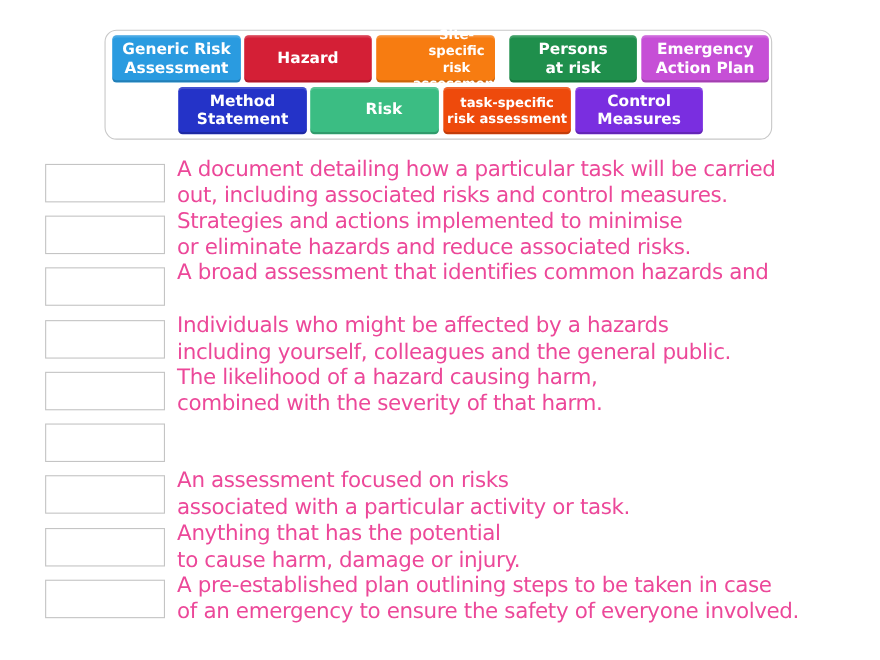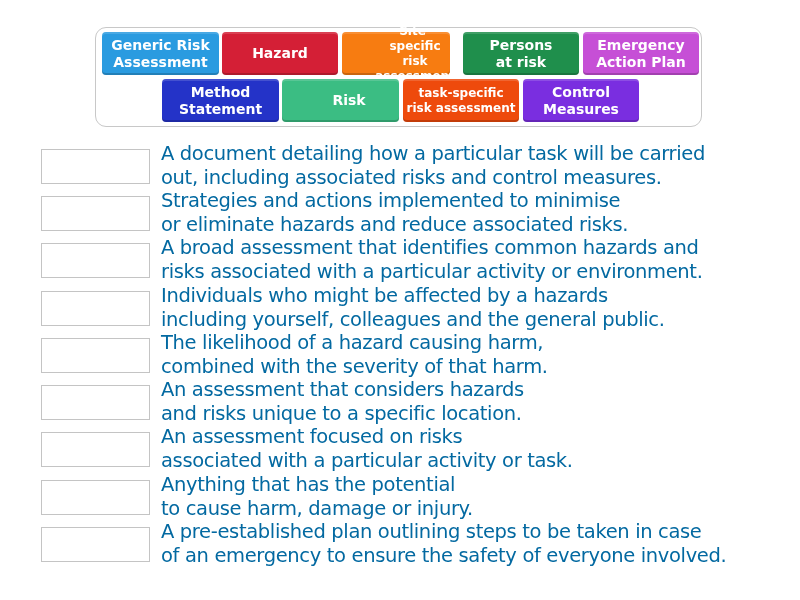--- a/index.html
+++ b/index.html
@@ -62,21 +62,21 @@
       border: 1px solid #c4c4c4;
       background: #ffffff;
       box-sizing: border-box;
     }
     .def-text {
       position: absolute;
       left: 161px;
       top: 0px;
       font-size: 19.5px;
       line-height: 23.5px;
-      color: #0369a1;
+      color: #ec4899;
       white-space: nowrap;
       letter-spacing: -0.35px;
     }
     .def-text span { display: block; }
   </style>
 </head>
 <body>
 
 <div class="stage">
 
@@ -114,21 +114,20 @@
     <div class="def-text">
       <span>Strategies and actions implemented to minimise</span>
       <span>or eliminate hazards and reduce associated risks.</span>
     </div>
   </div>
 
   <div class="row-item" style="top:236px;">
     <div class="drop-box"></div>
     <div class="def-text">
       <span>A broad assessment that identifies common hazards and</span>
-      <span>risks associated with a particular activity or environment.</span>
     </div>
   </div>
 
   <div class="row-item" style="top:331px;">
     <div class="drop-box"></div>
     <div class="def-text">
       <span>The likelihood of a hazard causing harm,</span>
       <span>combined with the severity of that harm.</span>
     </div>
   </div>
@@ -136,24 +135,20 @@
   <div class="row-item" style="top:284px;">
     <div class="drop-box"></div>
     <div class="def-text">
       <span>Individuals who might be affected by a hazards</span>
       <span>including yourself, colleagues and the general public.</span>
     </div>
   </div>
 
   <div class="row-item" style="top:378px;">
     <div class="drop-box"></div>
-    <div class="def-text">
-      <span>An assessment that considers hazards</span>
-      <span>and risks unique to a specific location.</span>
-    </div>
   </div>
 
   <div class="row-item" style="top:425px;">
     <div class="drop-box"></div>
     <div class="def-text">
       <span>An assessment focused on risks</span>
       <span>associated with a particular activity or task.</span>
     </div>
   </div>
 

